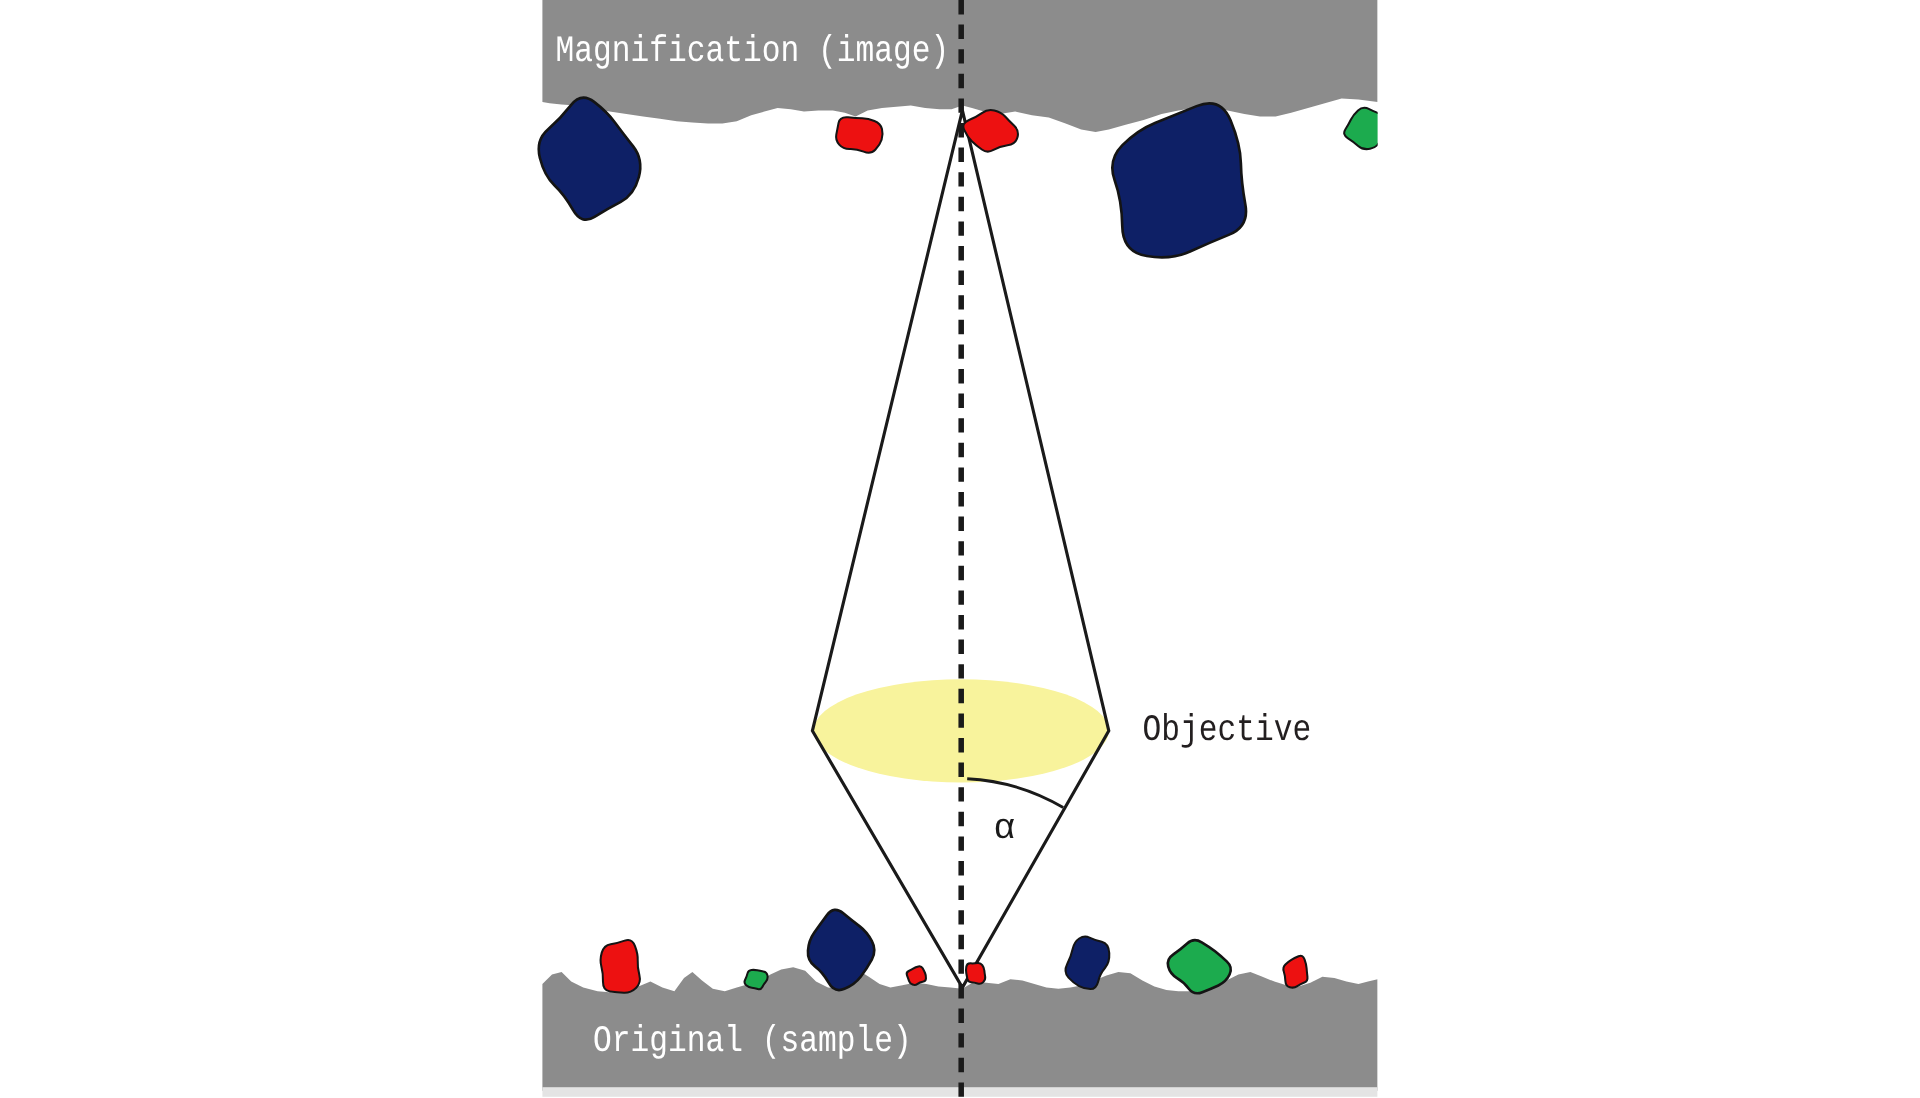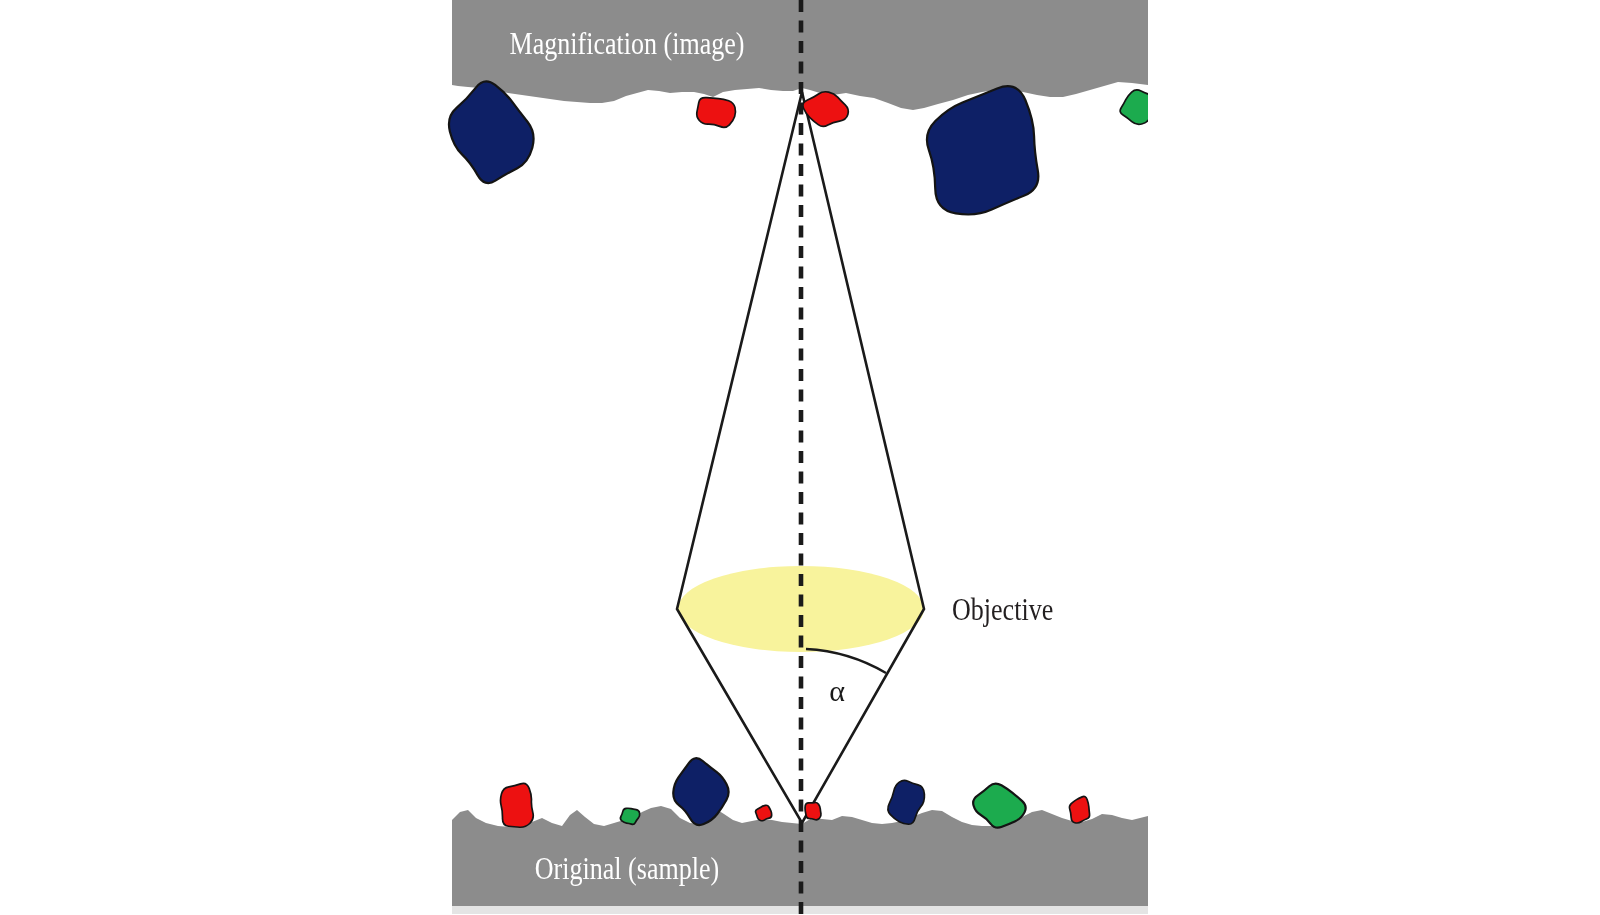--- a/index.html
+++ b/index.html
@@ -1,17 +1,17 @@
 <!DOCTYPE html>
 <html><head>
 <meta charset="utf-8">
 <style>
   html,body{margin:0;padding:0;background:#ffffff;}
   #stage{position:relative;width:1600px;height:915px;background:#ffffff;overflow:hidden;
-         font-family:Liberation Serif, serif;}
+         font-family:Liberation Mono, monospace;}
   #stage svg{position:absolute;left:0;top:0;}
   .lbl{position:absolute;white-space:nowrap;line-height:1;}
   #mag-label{left:627px;top:43px;color:#ffffff;font-size:31px;
              transform:translate(-50%,-50%) scaleX(0.84);}
   #orig-label{left:627px;top:868px;color:#ffffff;font-size:31px;
               transform:translate(-50%,-50%) scaleX(0.84);}
   #obj-label{left:952px;top:609px;color:#231f20;font-size:31px;
              transform:translate(0,-50%) scaleX(0.84);transform-origin:left center;}
   #alpha-label{left:837px;top:691px;color:#1a1a1a;font-size:30px;
                transform:translate(-50%,-50%);}

